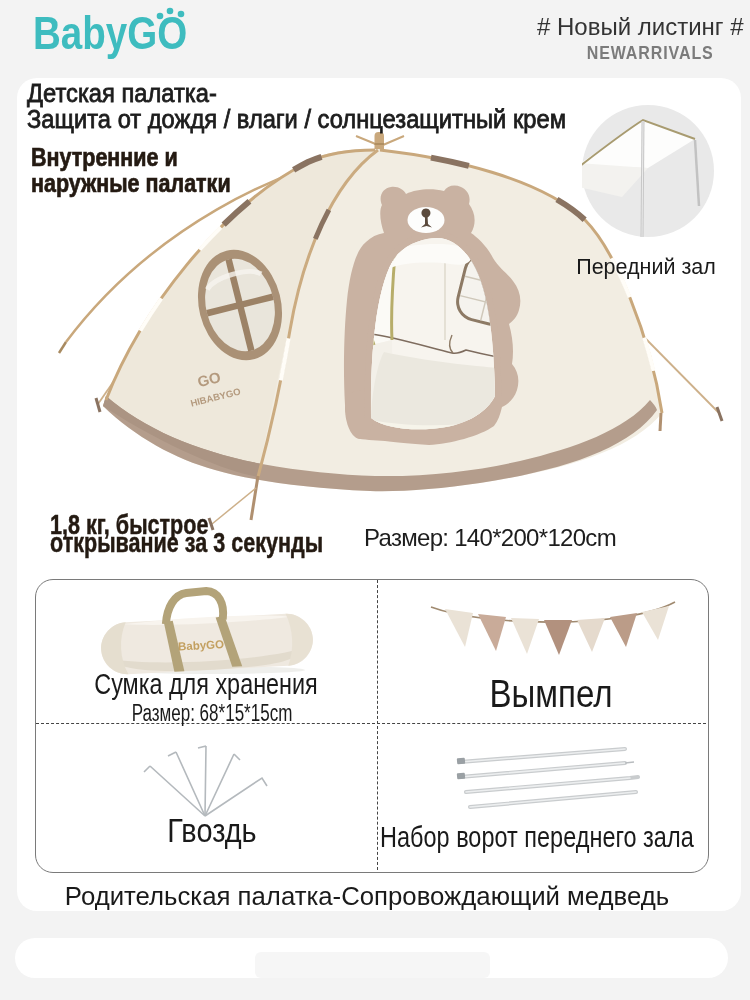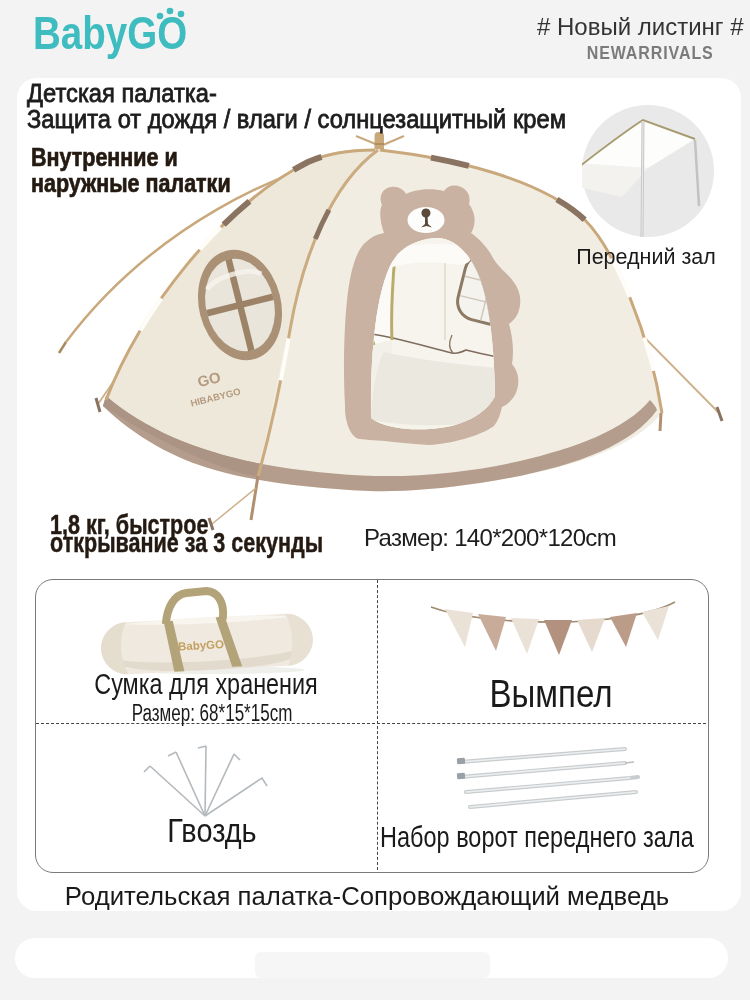--- a/index.html
+++ b/index.html
@@ -157,21 +157,21 @@
 
 <div class="txt" style="right:36px;top:43px;font-size:18px;font-weight:bold;color:#7b7b7b;letter-spacing:1px;transform:scaleX(0.89);transform-origin:right top;">NEWARRIVALS</div>
 
 <div class="txt" style="left:27px;top:79px;font-size:25.5px;-webkit-text-stroke:0.8px #1d1d1d;transform:scaleX(0.93);transform-origin:left top;">Детская палатка-</div>
 
 <div class="txt" style="left:27px;top:105px;font-size:25.5px;-webkit-text-stroke:0.8px #1d1d1d;transform:scaleX(0.93);transform-origin:left top;">Защита от дождя / влаги / солнцезащитный крем</div>
 
 <div class="txt" style="left:31px;top:143px;font-size:25px;font-weight:bold;color:#241a12;transform:scaleX(0.86);transform-origin:left top;-webkit-text-stroke:0.7px #241a12;">Внутренние и</div>
 <div class="txt" style="left:31px;top:168.5px;font-size:25px;font-weight:bold;color:#241a12;transform:scaleX(0.86);transform-origin:left top;-webkit-text-stroke:0.7px #241a12;">наружные палатки</div>
 
-<div class="txt" style="left:576px;top:245px;width:140px;text-align:center;font-size:21.5px;color:#1a1a1a;">Передний зал</div>
+<div class="txt" style="left:576px;top:255px;width:140px;text-align:center;font-size:21.5px;color:#1a1a1a;">Передний зал</div>
 
 <div class="txt" style="left:50px;top:509px;font-size:28px;font-weight:bold;color:#241a12;transform:scaleX(0.77);transform-origin:left top;-webkit-text-stroke:0.5px #241a12;">1,8 кг, быстрое</div>
 <div class="txt" style="left:50px;top:527px;font-size:28px;font-weight:bold;color:#241a12;transform:scaleX(0.77);transform-origin:left top;-webkit-text-stroke:0.5px #241a12;">открывание за 3 секунды</div>
 
 <div class="txt" style="left:364px;top:524px;font-size:24px;letter-spacing:-0.7px;transform-origin:left top;">Размер: 140*200*120cm</div>
 
 <div class="abs" style="left:35px;top:579px;width:672px;height:292px;border:1px solid #7a7a7a;border-radius:18px;z-index:2;"></div>
 
 <div class="abs" style="left:377px;top:580px;width:0;height:290px;border-left:1.5px dashed #444;z-index:2;"></div>
 

